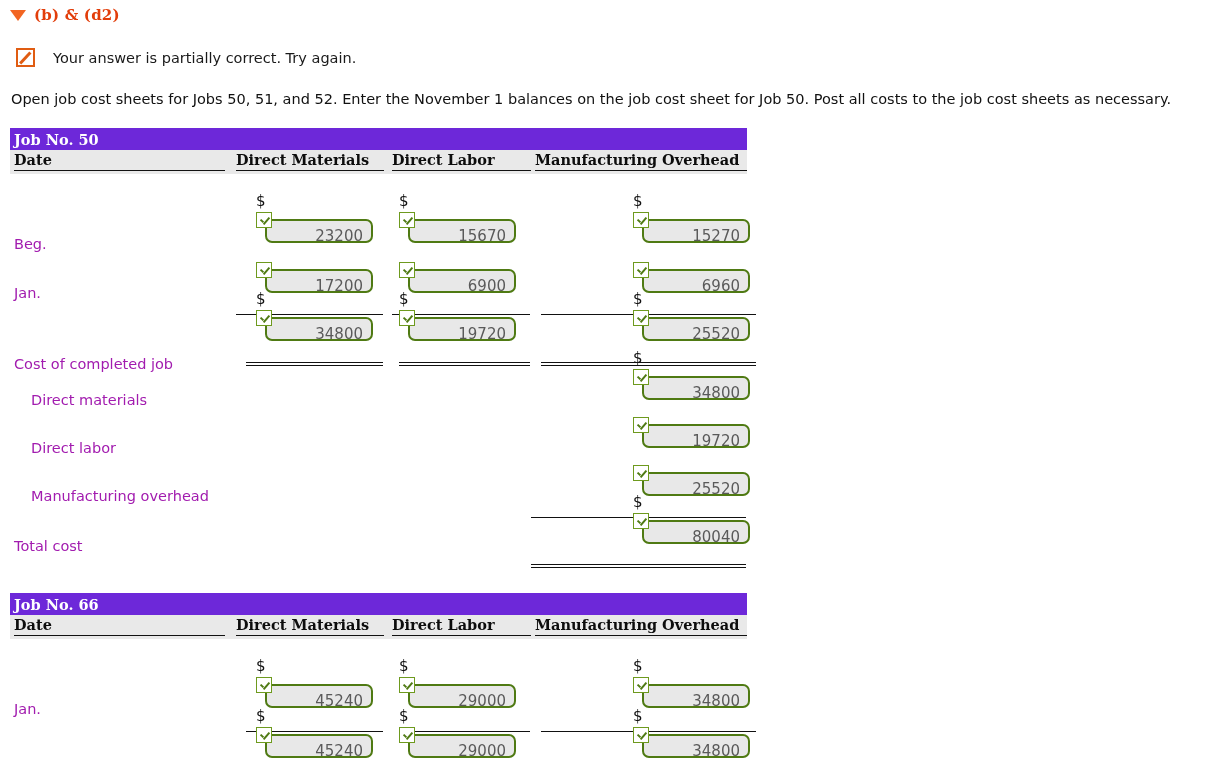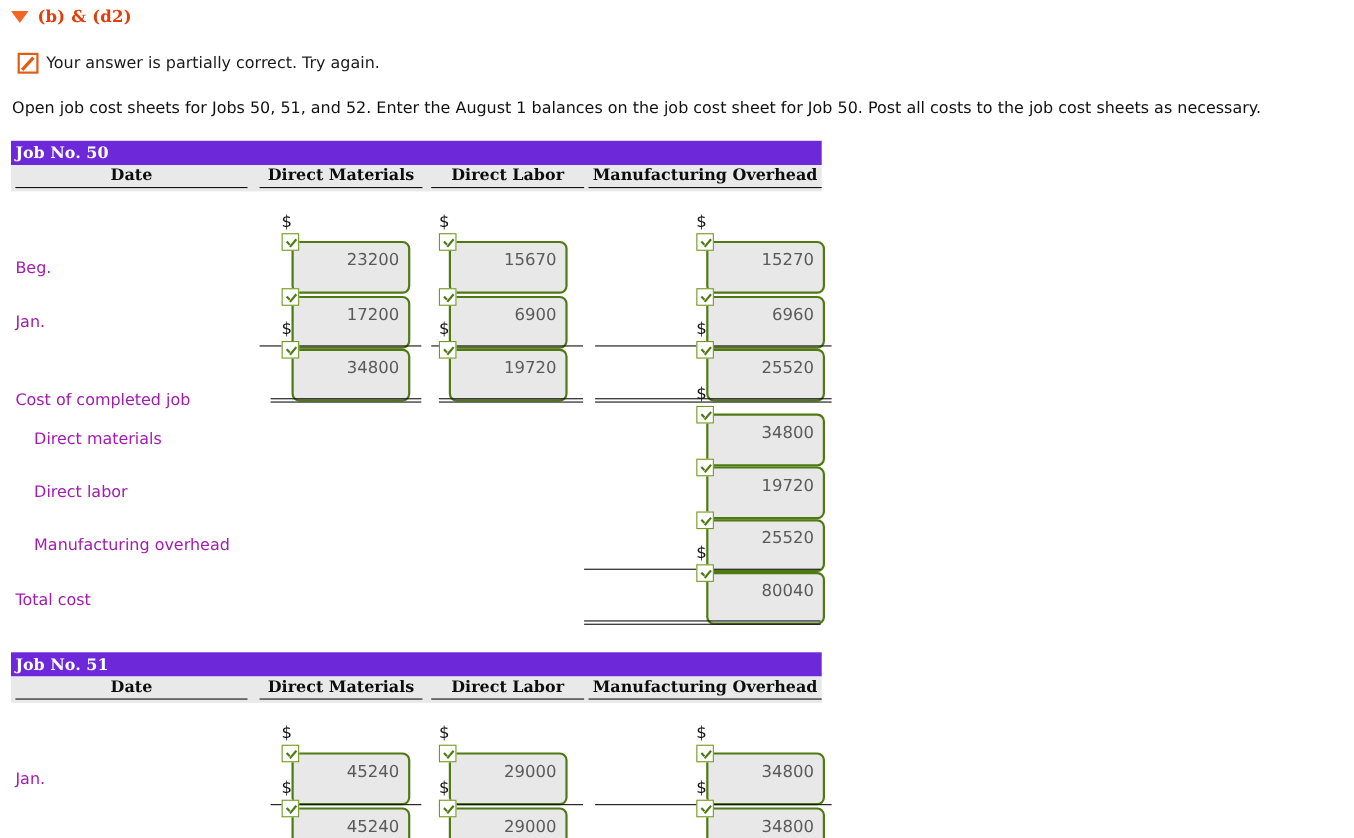--- a/index.html
+++ b/index.html
@@ -27,21 +27,21 @@
   }
   .sec-title {
     color: #E23D0A;
     font-family: "DejaVu Serif", "Liberation Serif", serif;
     font-weight: bold; font-size: 15px;
     letter-spacing: .2px;
   }
 
   .status-row {
     position: absolute; left: 16px; top: 48px;
-    display: flex; align-items: center; gap: 7px;
+    display: flex; align-items: center; gap: 18px;
   }
   .status-mark {
     width: 19px; height: 19px;
     border: 2px solid #E05C12;
     position: relative; flex: none;
     background: #fff;
   }
   .status-mark::after {
     content: ""; position: absolute;
     left: 2px; top: 12px; width: 15px; height: 2.6px;
@@ -70,21 +70,20 @@
     width: 737px; height: 24px;
     background: #E9E9E9;
     position: relative;
   }
   .colhead .ch {
     position: absolute; top: 1px;
     font-family: "DejaVu Serif", "Liberation Serif", serif;
     font-weight: bold; font-size: 14.5px; color: #0d0d0d;
     border-bottom: 1.6px solid #111;
     padding-bottom: 2px;
-    text-align: center;
   }
   .ch-date  { left: 4px;   width: 211px; text-align: left; }
   .ch-dm    { left: 226px; width: 148px; }
   .ch-dl    { left: 382px; width: 139px; }
   .ch-moh   { left: 525px; width: 212px; }
 
   
   .rows { position: relative; width: 737px; }
 
   .rowlabel {
@@ -93,21 +92,21 @@
   }
 
   
   .cell { position: absolute; }
   .dollar {
     position: absolute; left: 0; bottom: 2px;
     font-size: 15px; color: #111;
   }
   .inp {
     position: absolute; left: 9px; top: 7px;
-    width: 108px; height: 48px;
+    width: 108px; height: 24px;
     background: #E8E8E8;
     border: 2.5px solid #4F7A13;
     border-radius: 7px;
     color: #5a5a5a; font-size: 15px;
     text-align: right;
     padding: 0 8px;
     line-height: 31px;
     font-family: "DejaVu Sans", "Liberation Sans", sans-serif;
   }
   .tick {
@@ -148,21 +147,21 @@
   <div class="sec-head">
     <span class="tri-icon"></span>
     <span class="sec-title">(b) &amp; (d2)</span>
   </div>
 
   <div class="status-row">
     <span class="status-mark"></span>
     <span class="status-text">Your answer is partially correct.  Try again.</span>
   </div>
 
-  <div class="intro">Open job cost sheets for Jobs 50, 51, and 52. Enter the August 1 balances on the job cost sheet for Job 50. Post all costs to the job cost sheets as necessary.</div>
+  <div class="intro">Open job cost sheets for Jobs 50, 51, and 52. Enter the November 1 balances on the job cost sheet for Job 50. Post all costs to the job cost sheets as necessary.</div>
 
   <div class="sheet" style="top:128px">
 
     <div class="sheet-title">Job No. 50</div>
 
     <div class="colhead">
       <div class="ch ch-date">Date</div>
       <div class="ch ch-dm">Direct Materials</div>
       <div class="ch ch-dl">Direct Labor</div>
       <div class="ch ch-moh">Manufacturing Overhead</div>
@@ -264,21 +263,21 @@
         <span class="dollar">$</span>
         <span class="tick"></span>
         <div class="inp">80040</div>
       </div>
       <div class="dblrule" style="left:521px; top:212px; width:215px"></div>
     </div>
   </div>
 
   <div class="sheet" style="top:593px">
 
-    <div class="sheet-title">Job No. 51</div>
+    <div class="sheet-title">Job No. 66</div>
 
     <div class="colhead">
       <div class="ch ch-date">Date</div>
       <div class="ch ch-dm">Direct Materials</div>
       <div class="ch ch-dl">Direct Labor</div>
       <div class="ch ch-moh">Manufacturing Overhead</div>
     </div>
 
     <div class="rows" style="height:150px">
 

